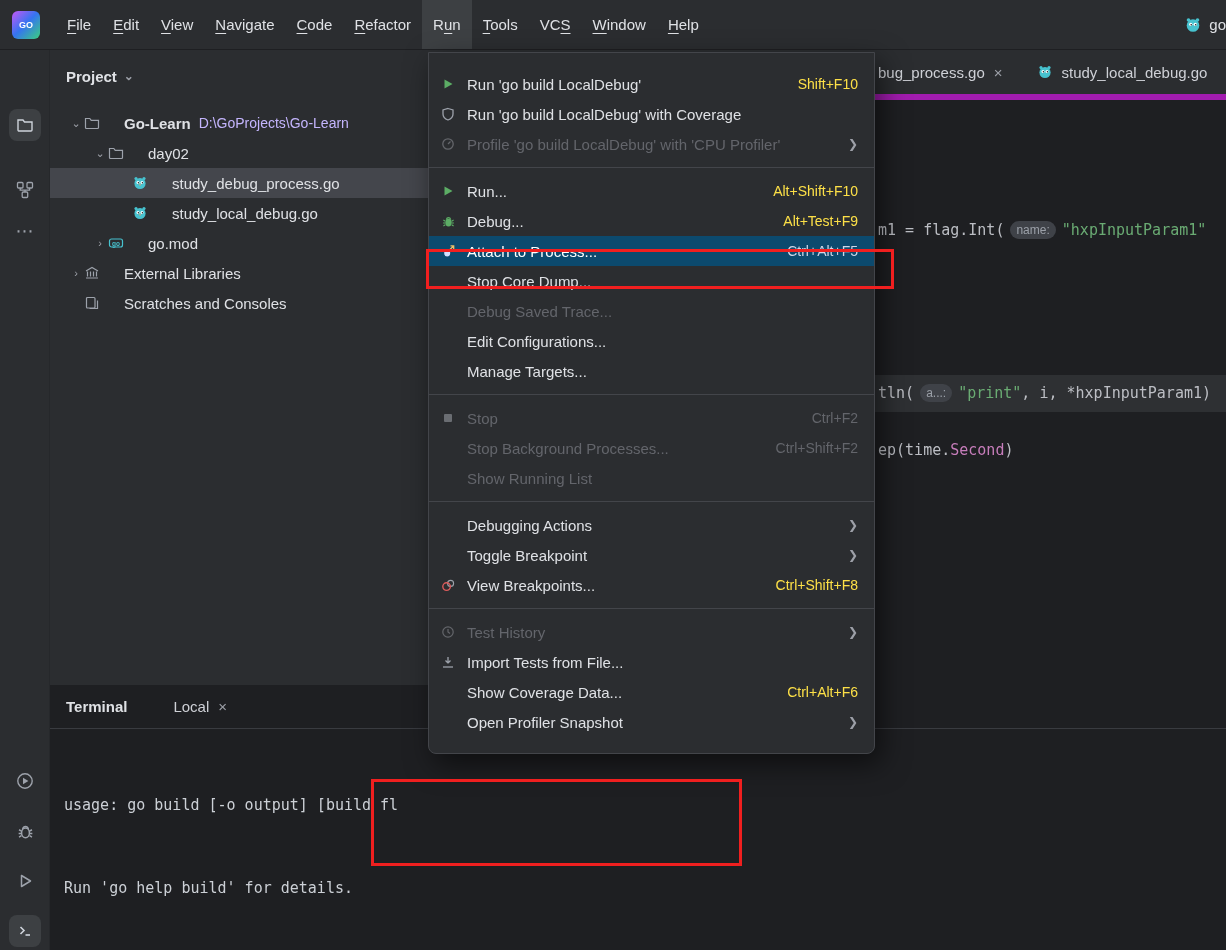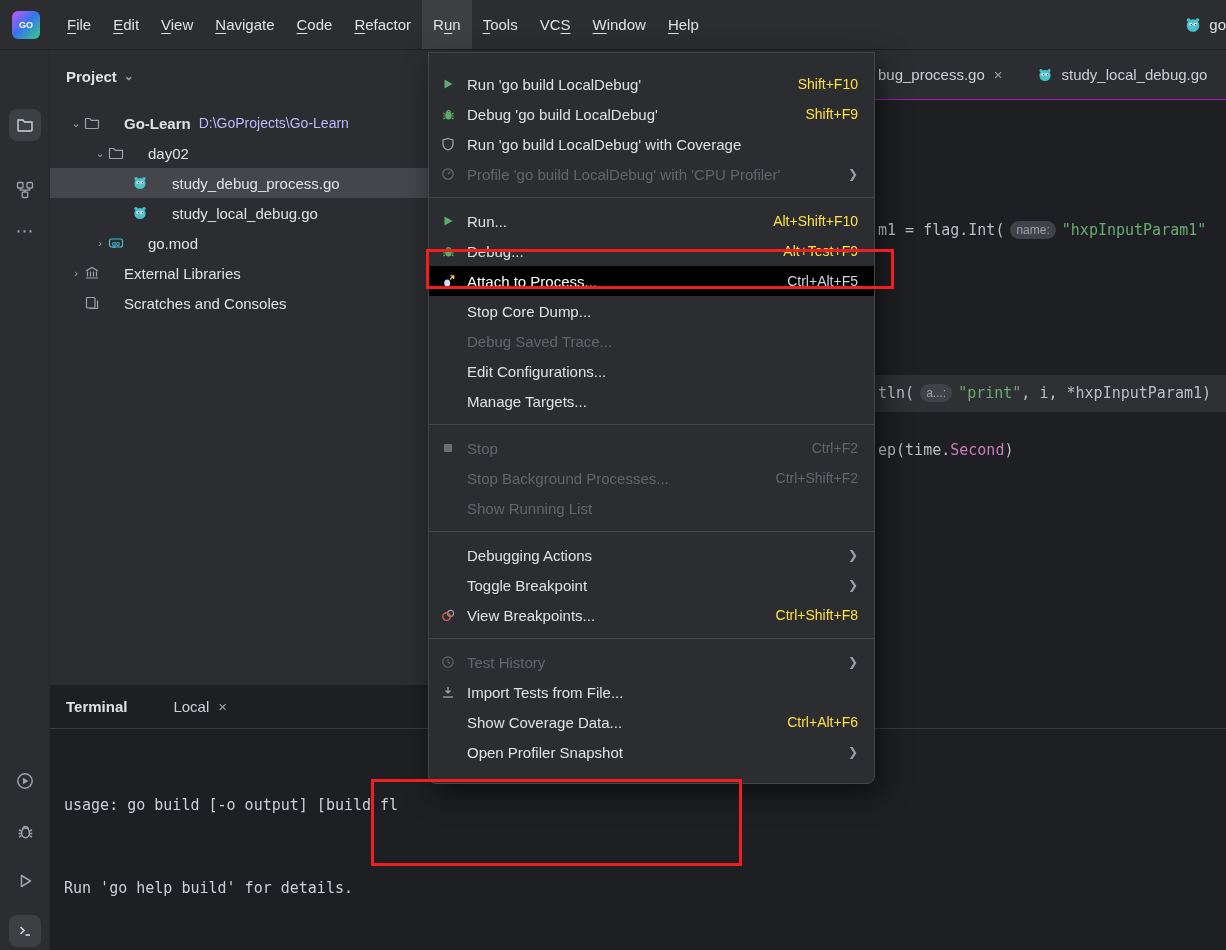--- a/index.html
+++ b/index.html
@@ -43,21 +43,21 @@
   .chev { width:16px; text-align:center; color:#9da0a8; font-size:11px; flex:0 0 16px; }
   .ticon { width:22px; flex:0 0 22px; display:flex; align-items:center; }
   .tlabel { margin-left:18px; white-space:nowrap; }
   .tlabel.bold { font-weight:600; }
   .tpath { margin-left:8px; color:#c4b5fd; font-size:14px; white-space:nowrap; }
   .ind0 { padding-left:18px; } .ind1 { padding-left:42px; } .ind2 { padding-left:66px; }
 
   
   .editor { position:absolute; left:610px; top:50px; width:616px; height:635px;
             background:#1e1f22; }
-  .tabbar { height:50px; background:#2b2d30; border-bottom:1px solid #a21caf;
+  .tabbar { height:50px; background:#2b2d30; border-bottom:6px solid #a21caf;
             display:flex; align-items:center; padding-left:268px; }
   .etab { display:flex; align-items:center; gap:9px; font-size:15px; color:#ced0d6;
           white-space:nowrap; }
   .etab + .etab { margin-left:34px; }
   .tclose { color:#9da0a8; font-size:15px; }
   .caret-band { position:absolute; left:0; top:325px; width:100%; height:37px;
                 background:#2e3033; }
   .codeline { position:absolute; left:268px; white-space:pre;
               font-family:"DejaVu Sans Mono", monospace; font-size:15px;
               color:#bcbec4; line-height:24px; }
@@ -81,21 +81,21 @@
   
   .popup { position:absolute; left:428px; top:52px; width:447px; background:#2b2d30;
            border:1px solid #43454a; border-radius:0 0 8px 8px; padding:16px 0;
            box-shadow:6px 10px 28px rgba(0,0,0,.55); z-index:50; font-size:15px; }
   .mi { display:flex; align-items:center; height:30px; padding:0 16px 0 12px; }
   .mi .mico { width:26px; flex:0 0 26px; display:flex; align-items:center; }
   .mi .mlabel { white-space:nowrap; color:#dfe1e5; }
   .mi .msc { margin-left:auto; color:#fde047; font-size:14px; white-space:nowrap; }
   .mi .marrow { margin-left:auto; color:#9da0a8; font-size:12px; }
   .mi.disabled .mlabel, .mi.disabled .msc { color:#63656b; }
-  .mi.selected { background:#000000; }
+  .mi.selected { background:#0c4a6e; }
   .mi.selected .mlabel { color:#fff; }
   .mi.selected .msc { color:#cdd6e8; }
   .msep { height:1px; background:#43454a; margin:8px 0; }
 
   
   .anno { position:absolute; border:3px solid #f01f1f; z-index:90; pointer-events:none; }
   .anno1 { left:426px; top:249px; width:468px; height:40px; }
   .anno2 { left:371px; top:779px; width:371px; height:87px; }
 
   svg { display:block; }
@@ -360,68 +360,57 @@
       <span class="mico">
           <svg width="14" height="14" viewBox="0 0 14 14">
             <path d="M3.5 2.5v9l8-4.5z" fill="#5cad65"></path>
           </svg>
         </span>
       <span class="mlabel">Run 'go build LocalDebug'</span>
       <span class="msc">Shift+F10</span>
     </div>
     <div class="mi">
       <span class="mico">
+          <svg width="14" height="14" viewBox="0 0 14 14">
+            <path d="M7 1.5 12 3v4c0 3-2.2 5-5 6-2.8-1-5-3-5-6V3z" fill="none" stroke="#9da2ab" stroke-width="1.3"></path>
+          </svg>
+        </span>
+      <span class="mlabel">Run 'go build LocalDebug' with Coverage</span>
+      <span class="msc"></span>
+    </div>
+    <div class="mi disabled">
+      <span class="mico">
+          <svg width="14" height="14" viewBox="0 0 14 14">
+            <circle cx="7" cy="7" r="5.2" fill="none" stroke="#64666b" stroke-width="1.3"></circle>
+            <path d="M7 7 9.5 4.5" stroke="#64666b" stroke-width="1.3"></path>
+          </svg>
+        </span>
+      <span class="mlabel">Profile 'go build LocalDebug' with 'CPU Profiler'</span>
+      <span class="marrow">❯</span>
+    </div>
+
+    <div class="msep"></div>
+
+    <div class="mi">
+      <span class="mico">
+          <svg width="14" height="14" viewBox="0 0 14 14">
+            <path d="M3.5 2.5v9l8-4.5z" fill="#5cad65"></path>
+          </svg>
+        </span>
+      <span class="mlabel">Run...</span>
+      <span class="msc">Alt+Shift+F10</span>
+    </div>
+    <div class="mi">
+      <span class="mico">
           <svg width="15" height="15" viewBox="0 0 15 15">
             <ellipse cx="7.5" cy="8.6" rx="3.2" ry="3.9" fill="#5cad65"></ellipse>
             <path d="M5.2 5.6C5.6 4.3 6.4 3.6 7.5 3.6c1.1 0 1.9.7 2.3 2" fill="none" stroke="#5cad65" stroke-width="1.1"></path>
             <path d="M4.3 7.2 2.4 6.1M4.2 9H2.1M4.3 10.8 2.4 11.9M10.7 7.2 12.6 6.1M10.8 9h2.1M10.7 10.8l1.9 1.1" stroke="#5cad65" stroke-width="1.1"></path>
           </svg>
         </span>
-      <span class="mlabel">Debug 'go build LocalDebug'</span>
-      <span class="msc">Shift+F9</span>
-    </div>
-    <div class="mi">
-      <span class="mico">
-          <svg width="14" height="14" viewBox="0 0 14 14">
-            <path d="M7 1.5 12 3v4c0 3-2.2 5-5 6-2.8-1-5-3-5-6V3z" fill="none" stroke="#9da2ab" stroke-width="1.3"></path>
-          </svg>
-        </span>
-      <span class="mlabel">Run 'go build LocalDebug' with Coverage</span>
-      <span class="msc"></span>
-    </div>
-    <div class="mi disabled">
-      <span class="mico">
-          <svg width="14" height="14" viewBox="0 0 14 14">
-            <circle cx="7" cy="7" r="5.2" fill="none" stroke="#64666b" stroke-width="1.3"></circle>
-            <path d="M7 7 9.5 4.5" stroke="#64666b" stroke-width="1.3"></path>
-          </svg>
-        </span>
-      <span class="mlabel">Profile 'go build LocalDebug' with 'CPU Profiler'</span>
-      <span class="marrow">❯</span>
-    </div>
-
-    <div class="msep"></div>
-
-    <div class="mi">
-      <span class="mico">
-          <svg width="14" height="14" viewBox="0 0 14 14">
-            <path d="M3.5 2.5v9l8-4.5z" fill="#5cad65"></path>
-          </svg>
-        </span>
-      <span class="mlabel">Run...</span>
-      <span class="msc">Alt+Shift+F10</span>
-    </div>
-    <div class="mi">
-      <span class="mico">
-          <svg width="15" height="15" viewBox="0 0 15 15">
-            <ellipse cx="7.5" cy="8.6" rx="3.2" ry="3.9" fill="#5cad65"></ellipse>
-            <path d="M5.2 5.6C5.6 4.3 6.4 3.6 7.5 3.6c1.1 0 1.9.7 2.3 2" fill="none" stroke="#5cad65" stroke-width="1.1"></path>
-            <path d="M4.3 7.2 2.4 6.1M4.2 9H2.1M4.3 10.8 2.4 11.9M10.7 7.2 12.6 6.1M10.8 9h2.1M10.7 10.8l1.9 1.1" stroke="#5cad65" stroke-width="1.1"></path>
-          </svg>
-        </span>
       <span class="mlabel">Debug...</span>
       <span class="msc">Alt+Test+F9</span>
     </div>
     <div class="mi selected">
       <span class="mico">
           <svg width="15" height="15" viewBox="0 0 15 15">
             <ellipse cx="6.2" cy="9" rx="3" ry="3.6" fill="#cfe0ff"></ellipse>
             <path d="M9.5 1.8h3.2V5M12.5 2 9 5.5" fill="none" stroke="#e8bf6a" stroke-width="1.3"></path>
           </svg>
         </span>

